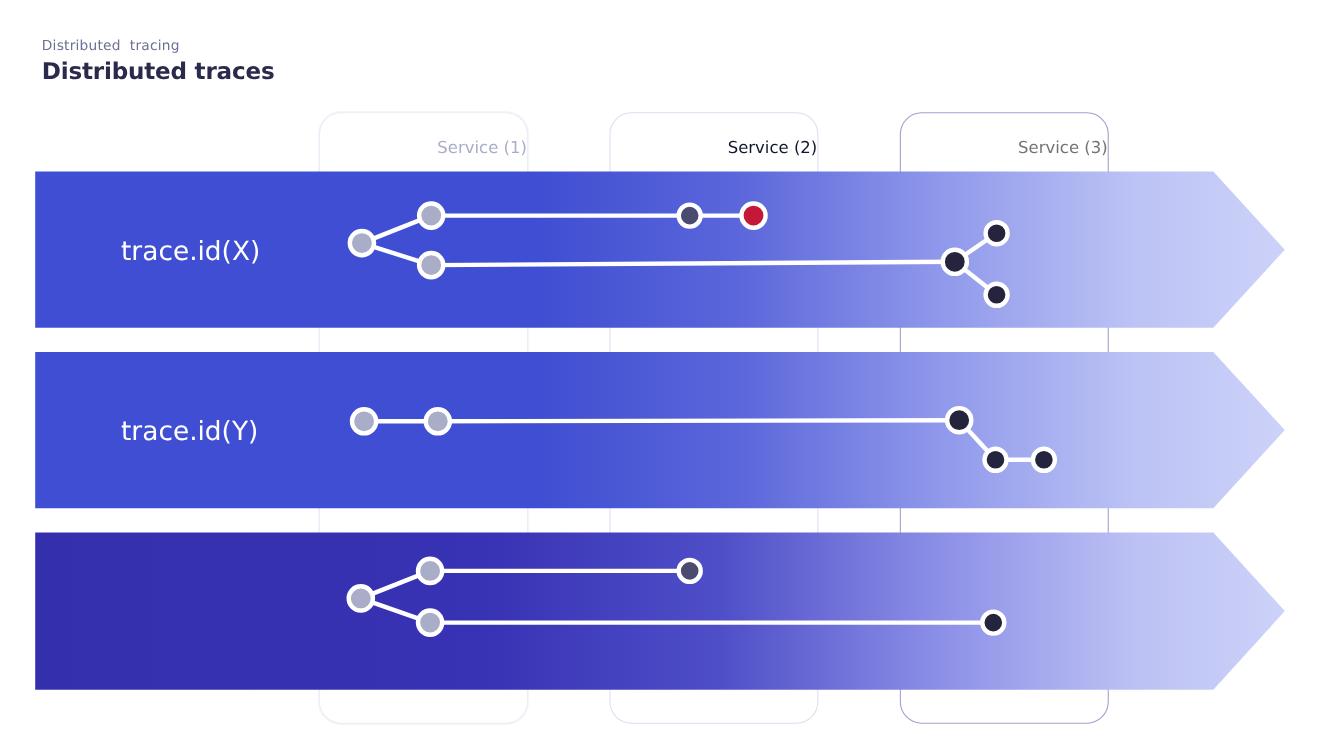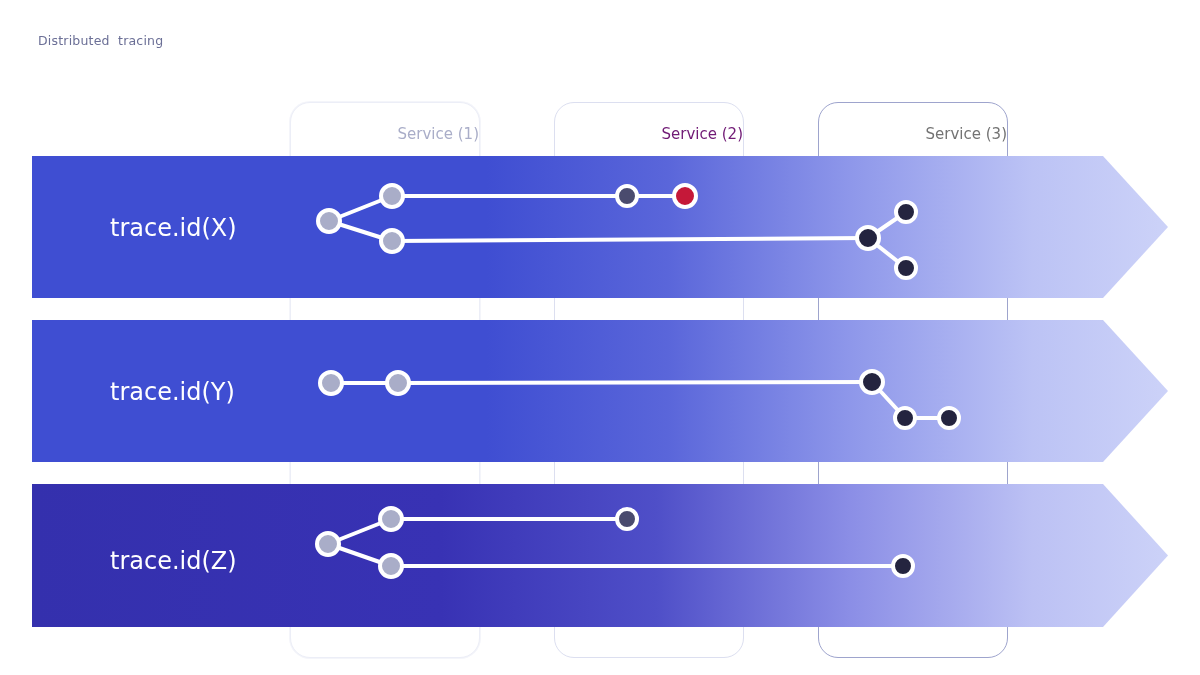--- a/index.html
+++ b/index.html
@@ -30,37 +30,38 @@
     box-sizing:border-box;
   }
   .panel .plabel{
     position:absolute;left:0;right:0;top:22px;
     text-align:right;font-size:15px;font-weight:400;
     white-space:pre;
   }
   #panel1{left:290px;border:1px solid #eceef7;box-shadow:0 0 0 1px #f4f5fa;}
   #panel1 .plabel{color:#a9adc8;}
   #panel2{left:554px;border:1px solid #dcdff0;}
-  #panel2 .plabel{color:#701a75;}
+  #panel2 .plabel{color:#0f172a;}
   #panel3{left:818px;border:1px solid #9ea4cd;}
   #panel3 .plabel{color:#737373;}
 
   
   #rows{position:absolute;left:0;top:0;width:1200px;height:675px;}
   .rowlabel{
     position:absolute;color:#ffffff;font-size:24px;font-weight:400;
     white-space:pre;left:110px;
   }
 </style>
 </head>
 <body>
 
 <div id="stage">
 
   <div class="eyebrow">Distributed  tracing</div>
+  <div class="title">Distributed traces</div>
 
   <div class="panel" id="panel1" style="left: 290px; width: 190px;">
     <div class="plabel">Service (1)</div>
   </div>
   <div class="panel" id="panel2" style="left: 554px; width: 190px;">
     <div class="plabel">Service (2)</div>
   </div>
   <div class="panel" id="panel3" style="left: 818px; width: 190px;">
     <div class="plabel">Service (3)</div>
   </div>
@@ -119,15 +120,14 @@
         <circle cx="328" cy="544" r="11" fill="#a9adc8" stroke="#ffffff" stroke-width="4"></circle>
         <circle cx="391" cy="519" r="11" fill="#a9adc8" stroke="#ffffff" stroke-width="4"></circle>
         <circle cx="391" cy="566" r="11" fill="#a9adc8" stroke="#ffffff" stroke-width="4"></circle>
         <circle cx="627" cy="519" r="10" fill="#4a4b6e" stroke="#ffffff" stroke-width="4"></circle>
         <circle cx="903" cy="566" r="10" fill="#24243f" stroke="#ffffff" stroke-width="4"></circle>
       </g>
   </svg>
 
   <div class="rowlabel" style="top:214px;">trace.id(X)</div>
   <div class="rowlabel" style="top:378px;">trace.id(Y)</div>
-  <div class="rowlabel" style="top:547px;">trace.id(Z)</div>
 
 </div>
 
 </body></html>

